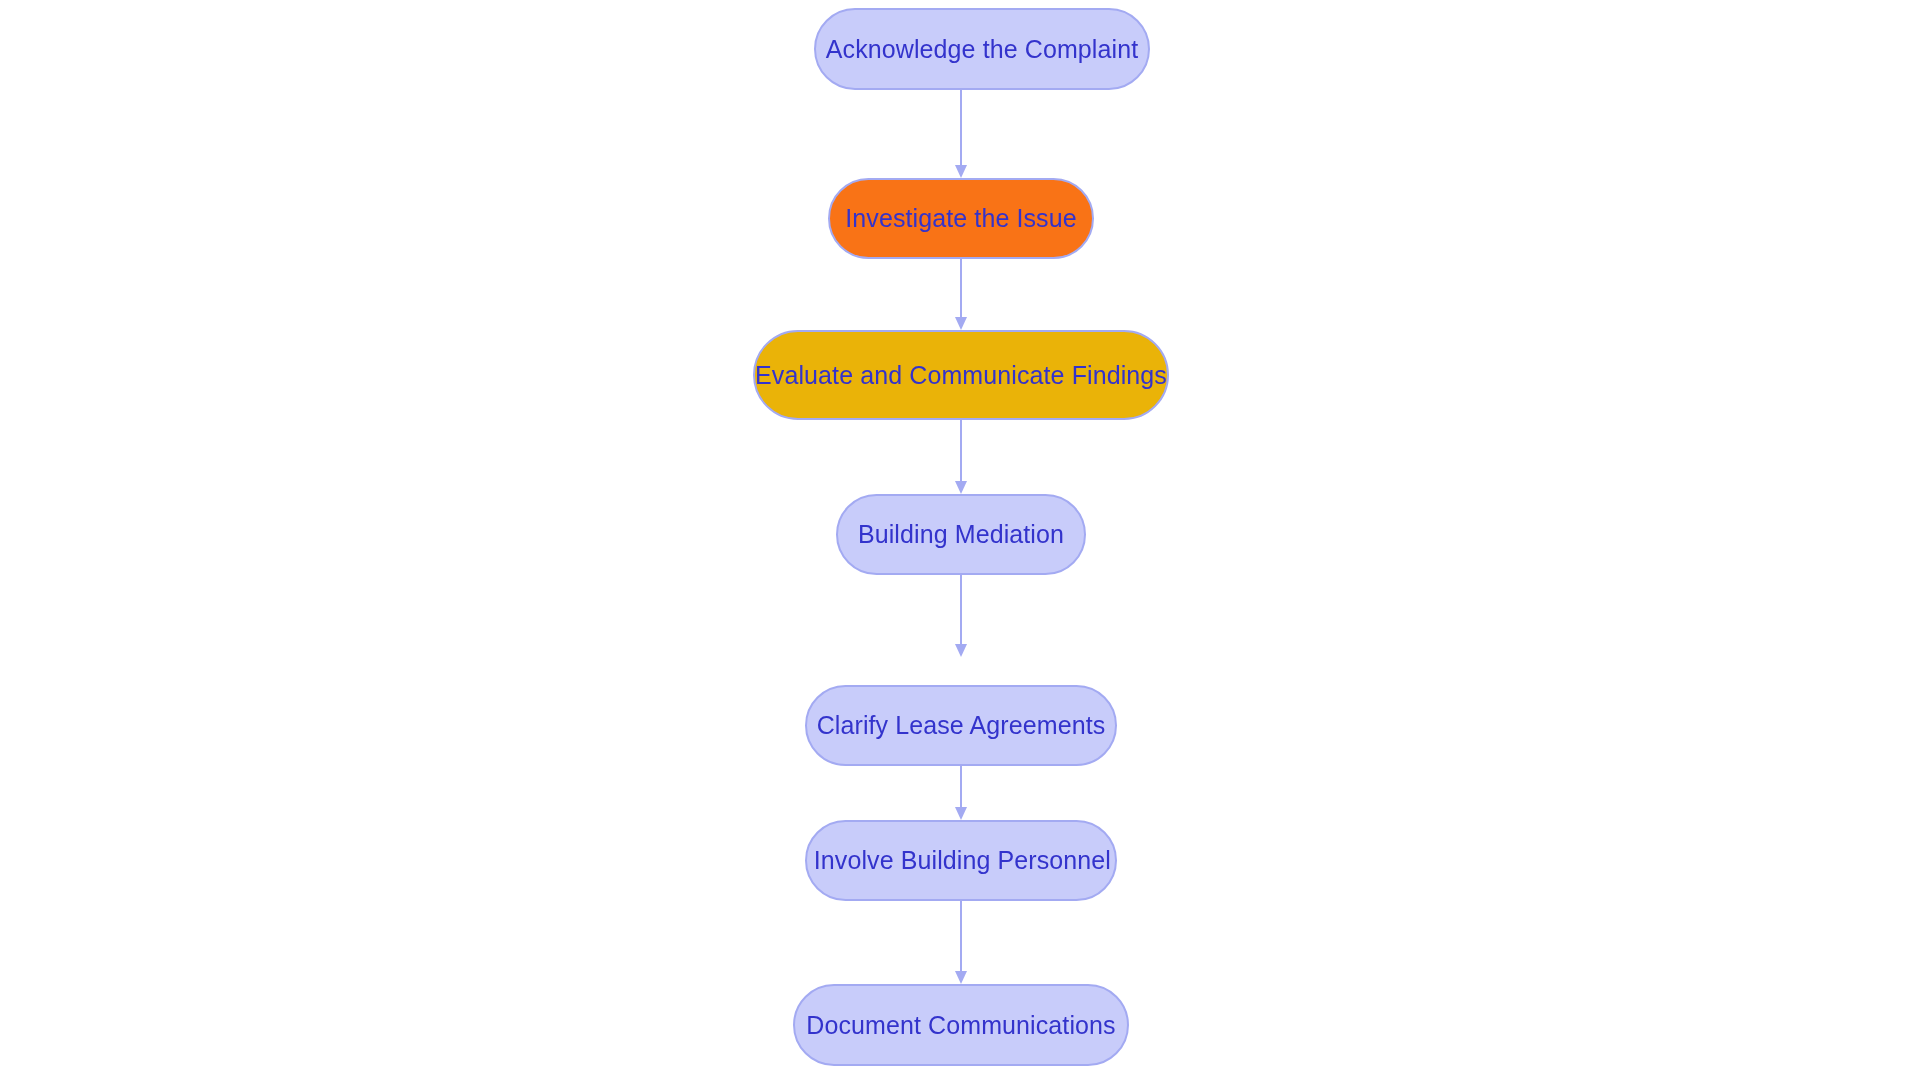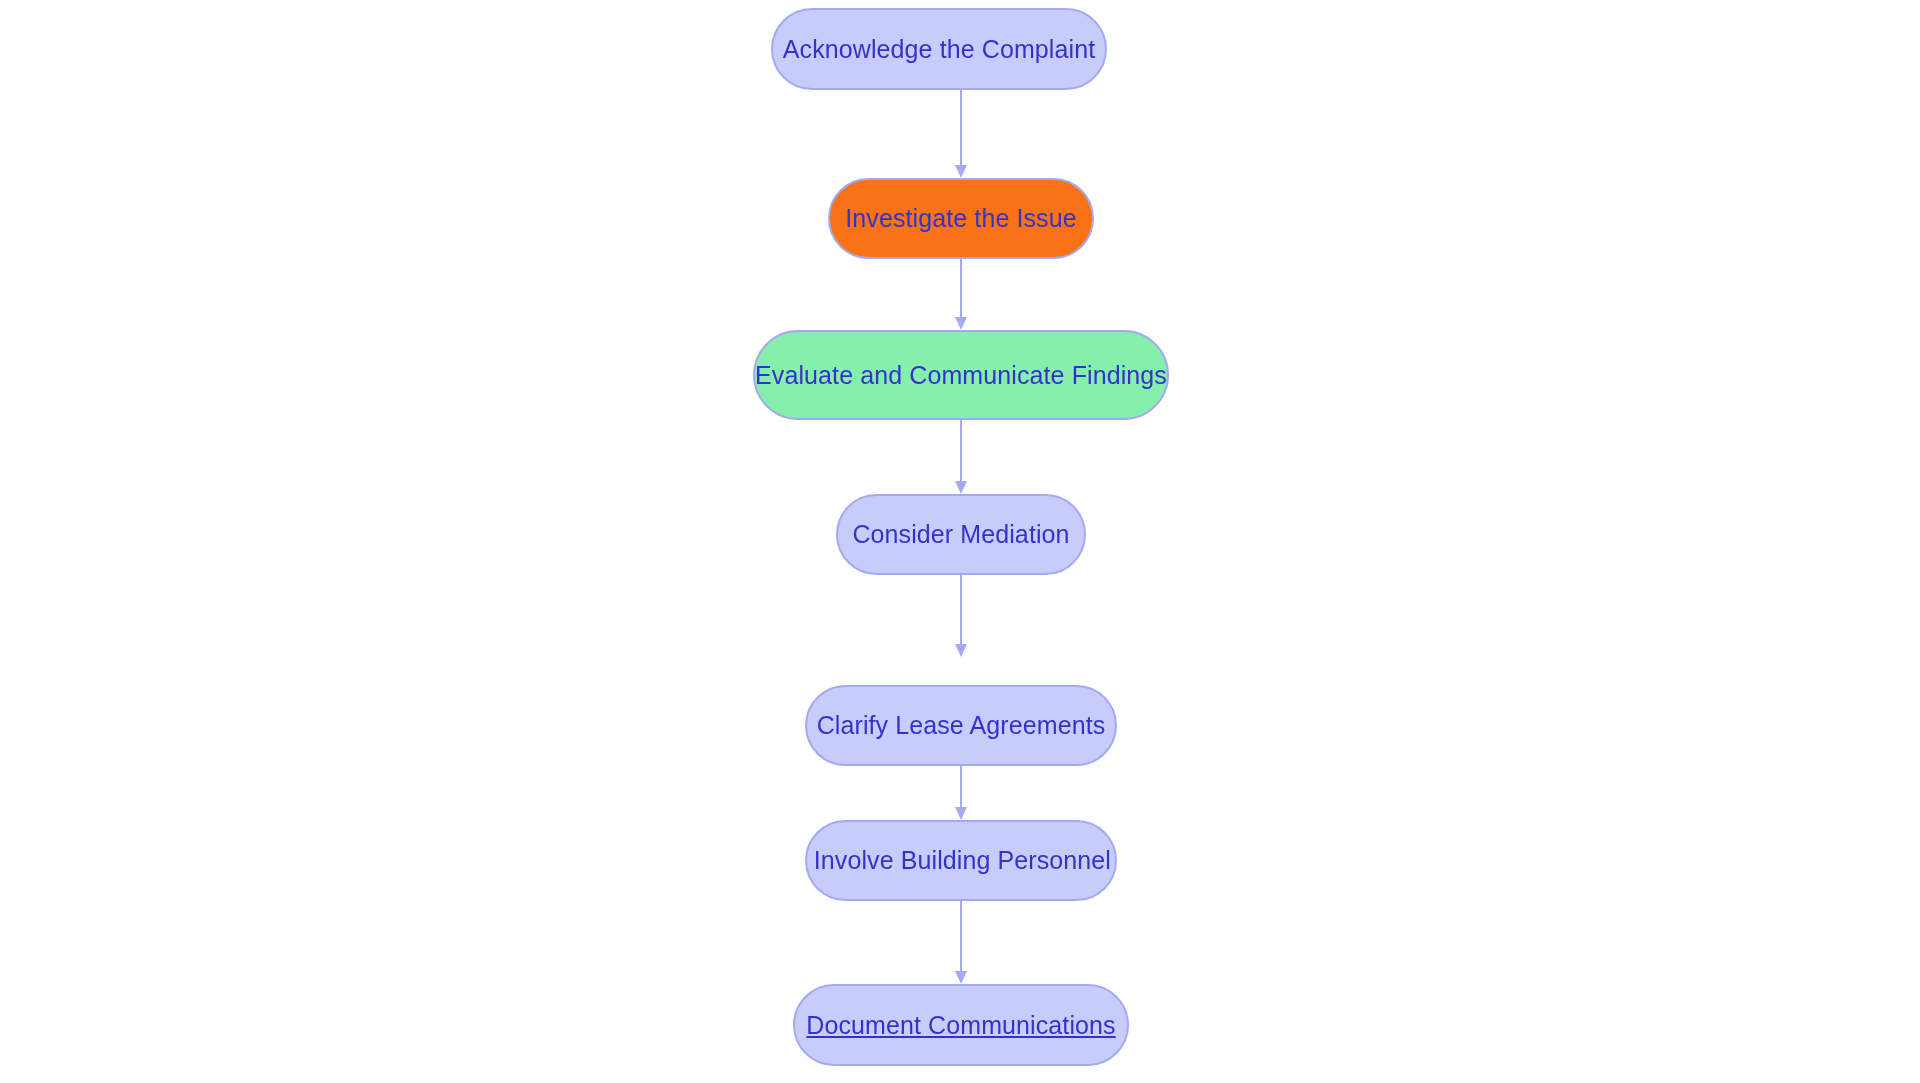--- a/index.html
+++ b/index.html
@@ -93,34 +93,34 @@
       <div class="edge-arrowhead" style="border-top-color: rgb(163, 170, 242);"></div>
     </div>
     <div class="flow-edge" style="left: 961px; top: 738px; width: 14px; height: 82px;">
       <div class="edge-line" style="height: 70px; background: rgb(163, 170, 242);"></div>
       <div class="edge-arrowhead" style="border-top-color: rgb(163, 170, 242);"></div>
     </div>
     <div class="flow-edge" style="left: 961px; top: 901px; width: 14px; height: 83px;">
       <div class="edge-line" style="height: 71px; background: rgb(163, 170, 242);"></div>
       <div class="edge-arrowhead" style="border-top-color: rgb(163, 170, 242);"></div>
     </div>
-    <div class="flow-node" style="left: 939px; top: 8px; width: 336px; height: 82px; background: rgb(200, 204, 250); border-color: rgb(163, 170, 242); color: rgb(51, 51, 204);">
+    <div class="flow-node" style="left: 982px; top: 8px; width: 336px; height: 82px; background: rgb(200, 204, 250); border-color: rgb(163, 170, 242); color: rgb(51, 51, 204);">
       <span class="node-label">Acknowledge the Complaint</span>
     </div>
     <div class="flow-node" style="left: 961px; top: 178px; width: 266px; height: 81px; background: #f97316; border-color: rgb(163, 170, 242); color: rgb(51, 51, 204);">
       <span class="node-label">Investigate the Issue</span>
     </div>
-    <div class="flow-node" style="left: 961px; top: 330px; width: 416px; height: 90px; background: #86efac; border-color: rgb(163, 170, 242); color: rgb(51, 51, 204);">
+    <div class="flow-node" style="left: 961px; top: 330px; width: 416px; height: 90px; background: #eab308; border-color: rgb(163, 170, 242); color: rgb(51, 51, 204);">
       <span class="node-label">Evaluate and Communicate Findings</span>
     </div>
     <div class="flow-node" style="left: 961px; top: 494px; width: 250px; height: 81px; background: rgb(200, 204, 250); border-color: rgb(163, 170, 242); color: rgb(51, 51, 204);">
-      <span class="node-label">Consider Mediation</span>
+      <span class="node-label">Building Mediation</span>
     </div>
     <div class="flow-node" style="left: 961px; top: 657px; width: 312px; height: 81px; background: rgb(200, 204, 250); border-color: rgb(163, 170, 242); color: rgb(51, 51, 204); margin-top: 28px;">
       <span class="node-label">Clarify Lease Agreements</span>
     </div>
     <div class="flow-node" style="left: 961px; top: 820px; width: 312px; height: 81px; background: rgb(200, 204, 250); border-color: rgb(163, 170, 242); color: rgb(51, 51, 204); justify-content: flex-end;">
       <span class="node-label">Involve Building Personnel</span>
     </div>
-    <div class="flow-node" style="left: 961px; top: 984px; width: 336px; height: 82px; background: rgb(200, 204, 250); border-color: rgb(163, 170, 242); color: rgb(51, 51, 204); text-decoration: underline;">
+    <div class="flow-node" style="left: 961px; top: 984px; width: 336px; height: 82px; background: rgb(200, 204, 250); border-color: rgb(163, 170, 242); color: rgb(51, 51, 204);">
       <span class="node-label">Document Communications</span>
     </div>
   </div>
 
 </body></html>

